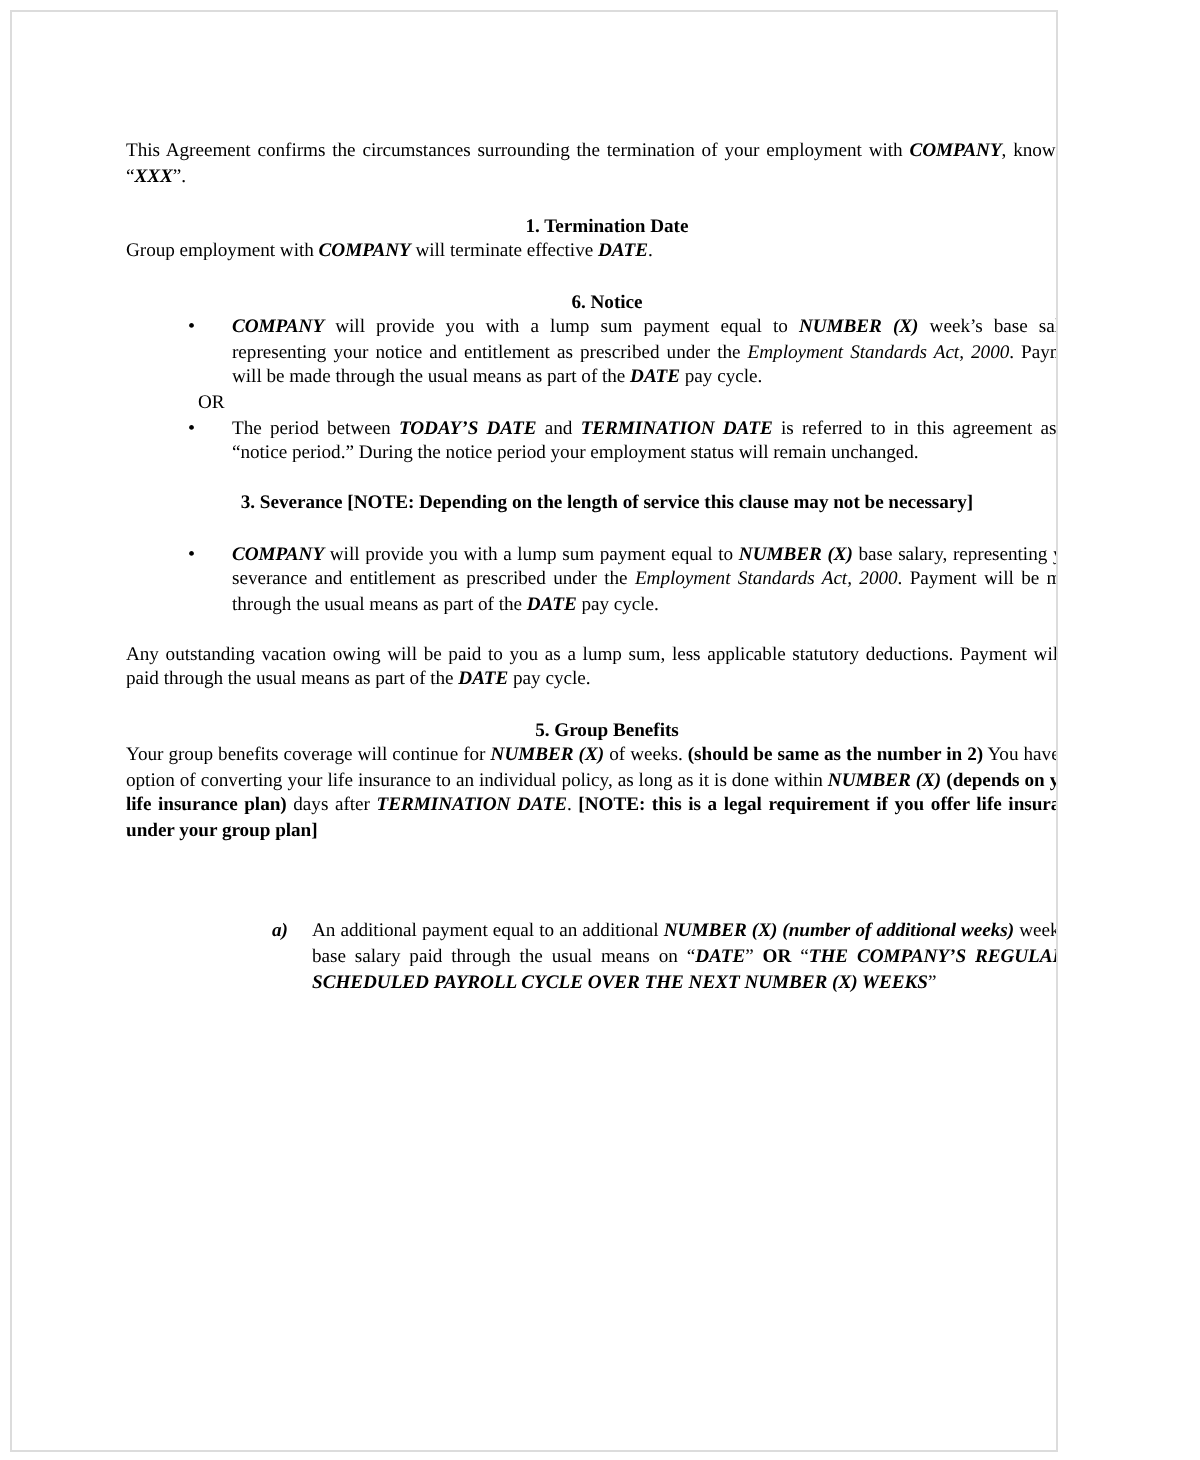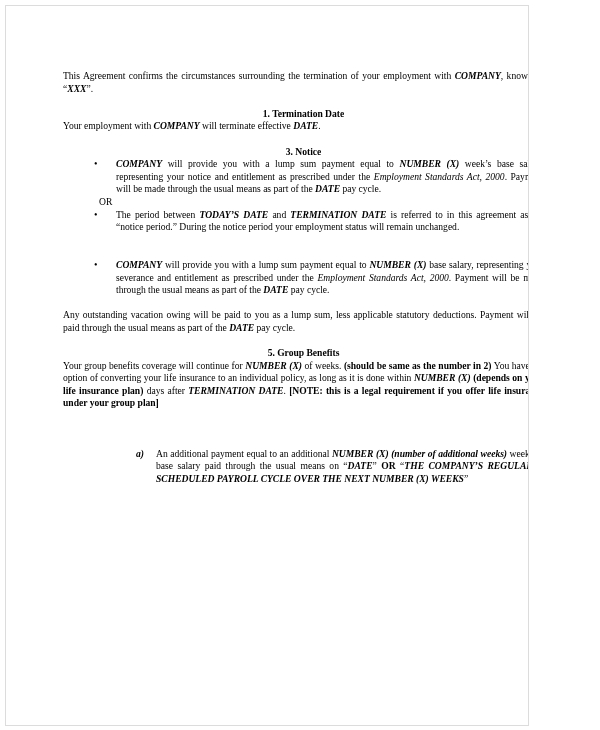--- a/index.html
+++ b/index.html
@@ -87,27 +87,28 @@
   .bi { font-weight: bold; font-style: italic; }
 </style>
 </head>
 <body>
 
 <div id="page">
   <div id="doc-body">
       <div class="para"><span>This Agreement confirms the circumstances surrounding the termination of your employment with </span><span class="bi">COMPANY</span><span>, known as “</span><span class="bi">XXX</span><span>”.</span></div>
       <div class="spacer"></div>
       <div class="para heading"><span class="b">1. Termination Date</span></div>
-      <div class="para"><span>Your employment with </span><span class="bi">COMPANY</span><span> will terminate effective </span><span class="bi">DATE</span><span>.</span></div>
+      <div class="para"><span>Group employment with </span><span class="bi">COMPANY</span><span> will terminate effective </span><span class="bi">DATE</span><span>.</span></div>
       <div class="spacer"></div>
-      <div class="para heading"><span class="b">3. Notice</span></div>
+      <div class="para heading"><span class="b">6. Notice</span></div>
       <div class="bullet-item"><span class="marker">•</span><span><span class="bi">COMPANY</span><span> will provide you with a lump sum payment equal to </span><span class="bi">NUMBER (X)</span><span> week’s base salary, representing your notice and entitlement as prescribed under the </span><span class="i">Employment Standards Act, 2000</span><span>. Payment will be made through the usual means as part of the </span><span class="bi">DATE</span><span> pay cycle.</span></span></div>
       <div class="para or-line"><span>OR</span></div>
       <div class="bullet-item"><span class="marker">•</span><span><span>The period between </span><span class="bi">TODAY’S DATE</span><span> and </span><span class="bi">TERMINATION DATE</span><span> is referred to in this agreement as the “notice period.” During the notice period your employment status will remain unchanged.</span></span></div>
       <div class="spacer"></div>
+      <div class="para heading"><span class="b">3. Severance [NOTE: Depending on the length of service this clause may not be necessary]</span></div>
       <div class="spacer"></div>
       <div class="bullet-item"><span class="marker">•</span><span><span class="bi">COMPANY</span><span> will provide you with a lump sum payment equal to </span><span class="bi">NUMBER (X)</span><span> base salary, representing your severance and entitlement as prescribed under the </span><span class="i">Employment Standards Act, 2000</span><span>. Payment will be made through the usual means as part of the </span><span class="bi">DATE</span><span> pay cycle.</span></span></div>
       <div class="spacer"></div>
       <div class="para"><span>Any outstanding vacation owing will be paid to you as a lump sum, less applicable statutory deductions. Payment will be paid through the usual means as part of the </span><span class="bi">DATE</span><span> pay cycle.</span></div>
       <div class="spacer"></div>
       <div class="para heading"><span class="b">5. Group Benefits</span></div>
       <div class="para"><span>Your group benefits coverage will continue for </span><span class="bi">NUMBER (X)</span><span> of weeks. </span><span class="b">(should be same as the number in 2)</span><span> You have the option of converting your life insurance to an individual policy, as long as it is done within </span><span class="bi">NUMBER (X)</span><span> </span><span class="b">(depends on your life insurance plan)</span><span> days after </span><span class="bi">TERMINATION DATE</span><span>. </span><span class="b">[NOTE: this is a legal requirement if you offer life insurance under your group plan]</span></div>
       <div class="spacer"></div>
       <div class="spacer"></div>
       <div class="spacer"></div>

